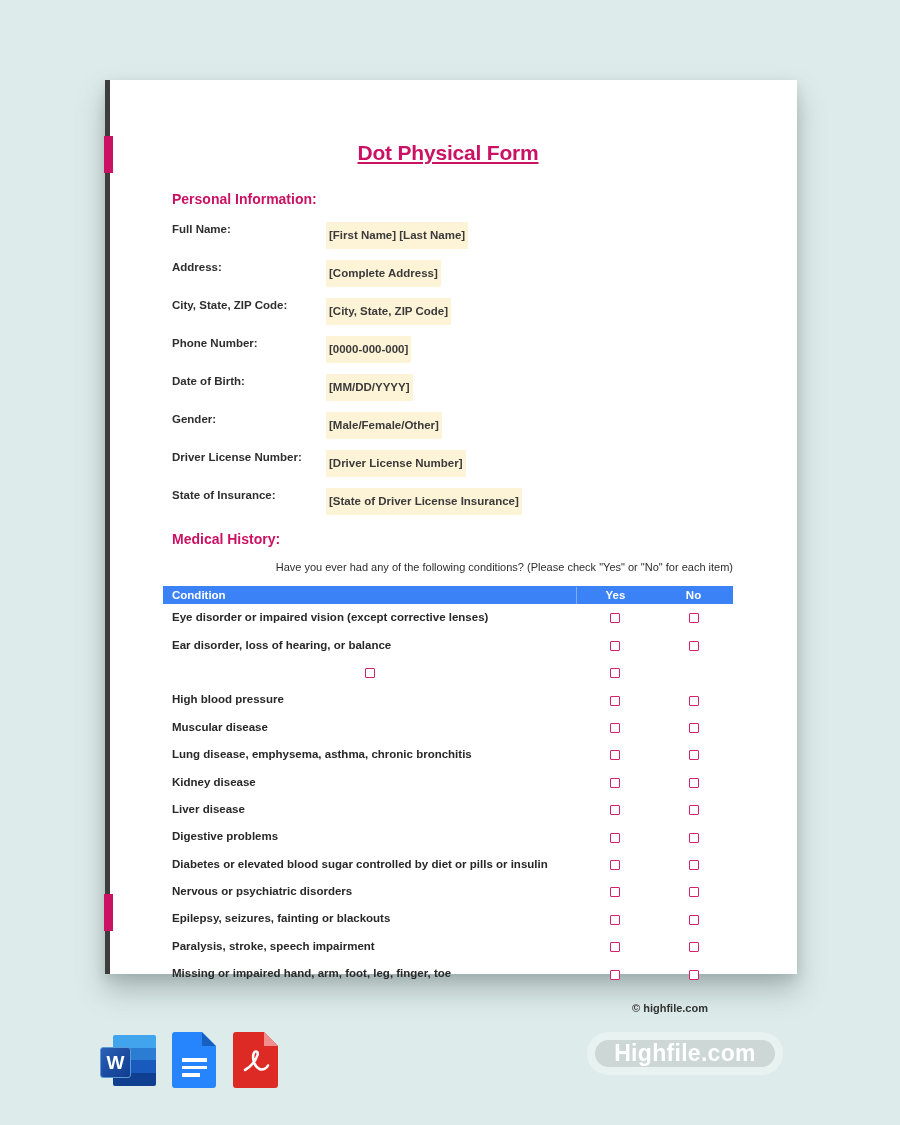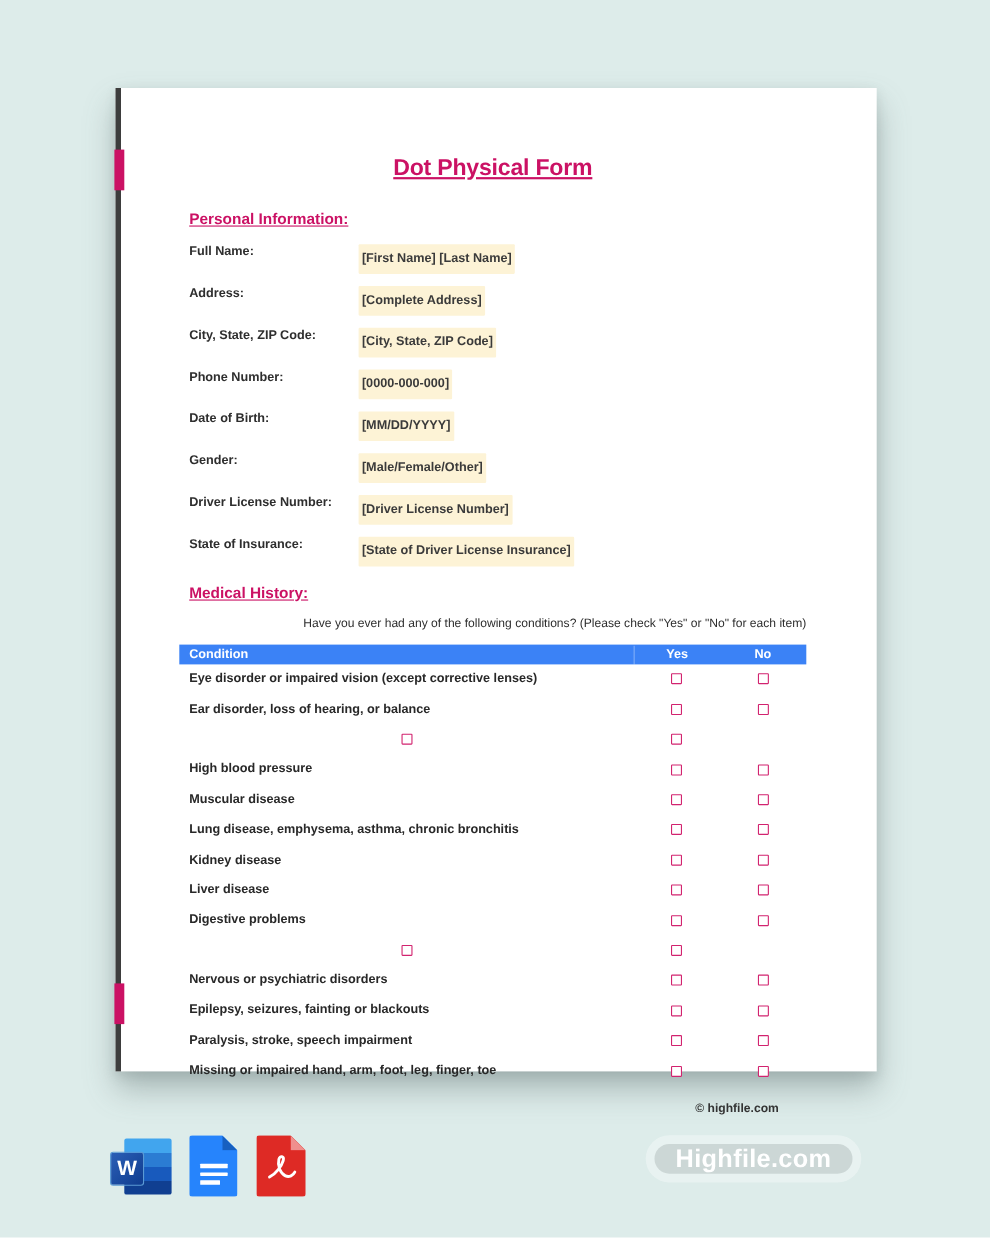--- a/index.html
+++ b/index.html
@@ -31,21 +31,21 @@
     position:absolute; left:5px; top:0; right:0; bottom:0;
     padding:61px 64px 0 53px;
   }
 
   .doc-title {
     text-align:center; color:#cb1164; font-size:21px; font-weight:700;
     letter-spacing:-0.2px; margin-bottom:26px;text-decoration:underline;
   }
 
   .section-heading {
-    color:#cb1164; font-size:14px; font-weight:700; margin-left:9px;text-decoration:underline;
+    color:#cb1164; font-size:14px; font-weight:700; margin-left:9px;
   }
   .personal-heading { margin-bottom:15px; }
 
   .field { display:flex; margin-left:9px; margin-bottom:11px; line-height:15px; }
   .flabel { width:154px; flex:0 0 154px; font-size:11.5px; font-weight:700; color:#2e2e2e; }
   .fvalue {
     font-size:11.5px; font-weight:600; color:#3a3a3a;
     background:#fdf3d6; padding:6px 3px; border-radius:1px;
   }
 
@@ -214,20 +214,21 @@
         <div class="cond">Liver disease</div>
         <div class="cbcell"><span class="cb"></span></div>
         <div class="cbcell"><span class="cb"></span></div>
       </div>
       <div class="trow">
         <div class="cond">Digestive problems</div>
         <div class="cbcell"><span class="cb"></span></div>
         <div class="cbcell"><span class="cb"></span></div>
       </div>
       <div class="trow">
+        <div class="cond">Diabetes or elevated blood sugar controlled by diet or pills or insulin</div>
         <div class="cbcell"><span class="cb"></span></div>
         <div class="cbcell"><span class="cb"></span></div>
       </div>
       <div class="trow">
         <div class="cond">Nervous or psychiatric disorders</div>
         <div class="cbcell"><span class="cb"></span></div>
         <div class="cbcell"><span class="cb"></span></div>
       </div>
       <div class="trow">
         <div class="cond">Epilepsy, seizures, fainting or blackouts</div>

